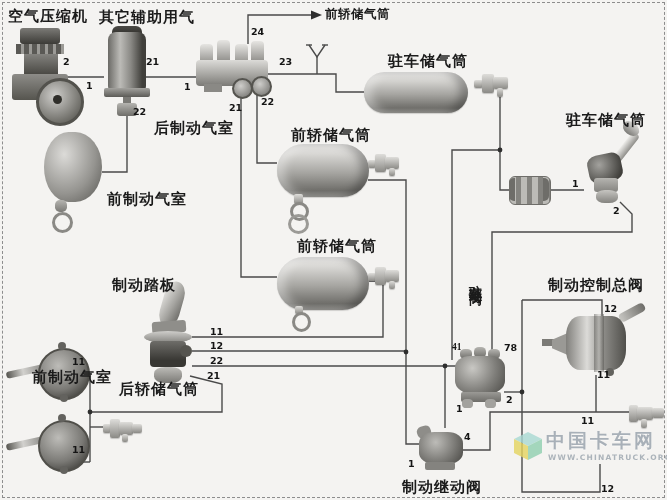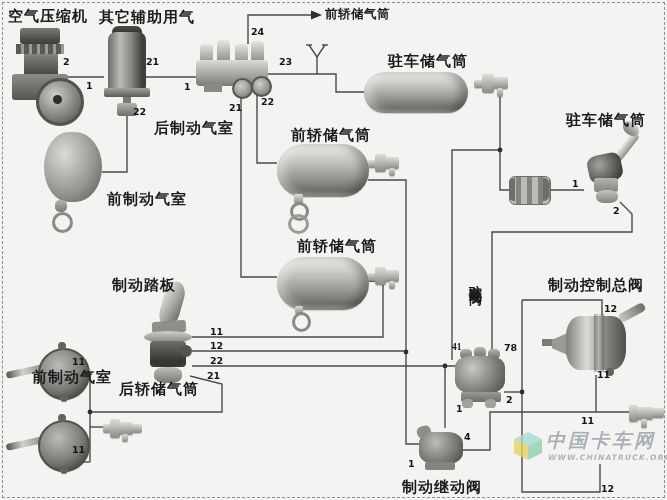--- a/index.html
+++ b/index.html
@@ -260,21 +260,21 @@
   <span class="port" style="left:504px;top:342px;">78</span>
   <span class="port" style="left:456px;top:403px;">1</span>
   <span class="port" style="left:506px;top:394px;">2</span>
   <span class="port" style="left:408px;top:458px;">1</span>
   <span class="port" style="left:464px;top:431px;">4</span>
   <span class="port" style="left:604px;top:303px;">12</span>
   <span class="port" style="left:597px;top:369px;">11</span>
   <span class="port" style="left:581px;top:415px;">11</span>
   <span class="port" style="left:601px;top:483px;">12</span>
 
-  <div class="wm" style="left:514px;top:426px;width:150px;height:48px;font-style:italic;">
+  <div class="wm" style="left:514px;top:426px;width:150px;height:48px;">
     <div class="cube" style="left:0;top:6px;">
       <div style="clip-path:polygon(50% 0,100% 25%,50% 50%,0 25%);background:#a9d9d3;"></div>
       <div style="clip-path:polygon(0 25%,50% 50%,50% 100%,0 75%);background:#e4d45f;"></div>
       <div style="clip-path:polygon(100% 25%,100% 75%,50% 100%,50% 50%);background:#8fd0b0;"></div>
     </div>
     <div class="site">中国卡车网</div>
     <div class="url">WWW.CHINATRUCK.ORG</div>
   </div>
 
   <div id="frame"></div>

